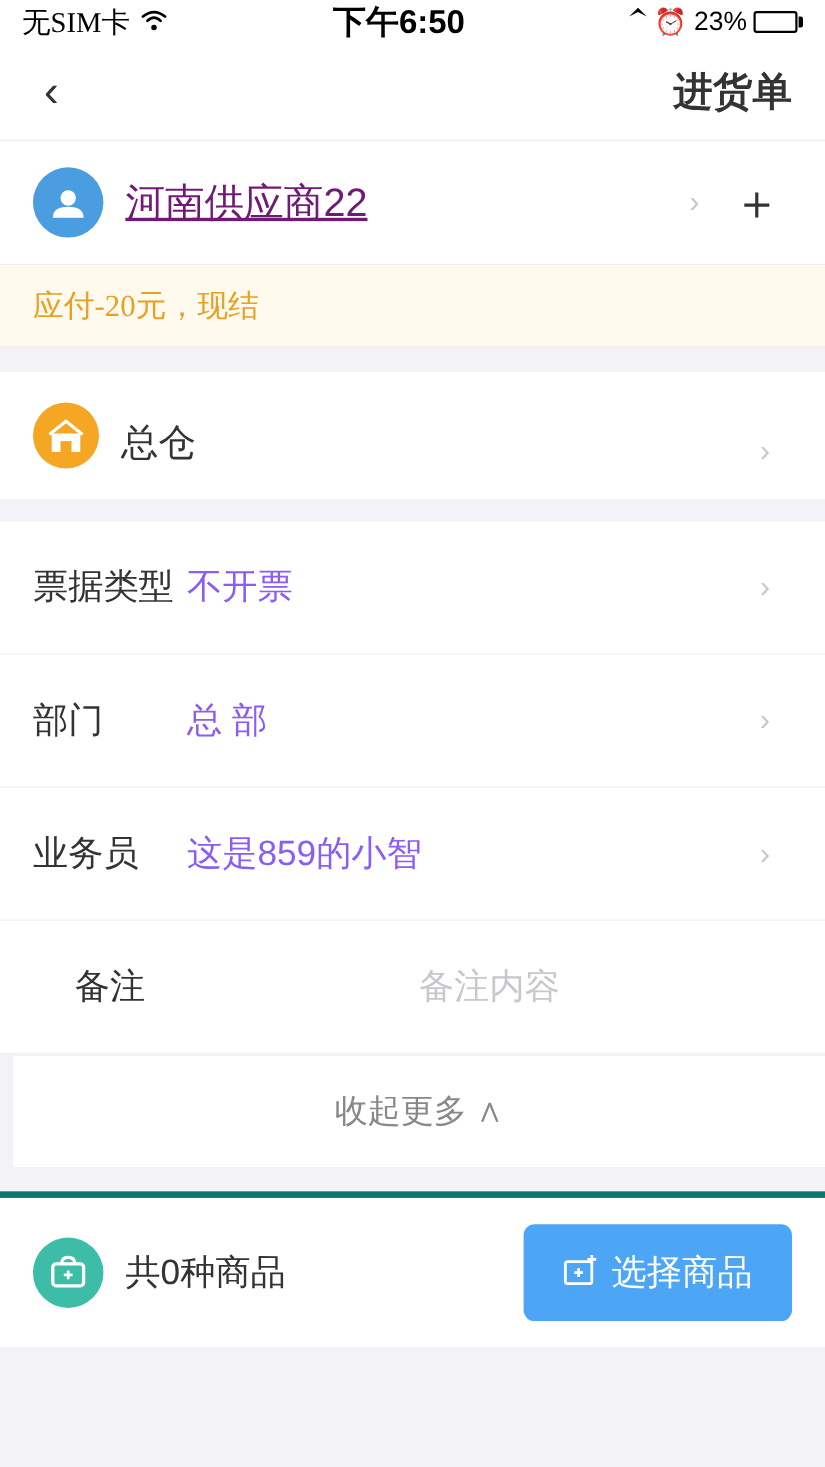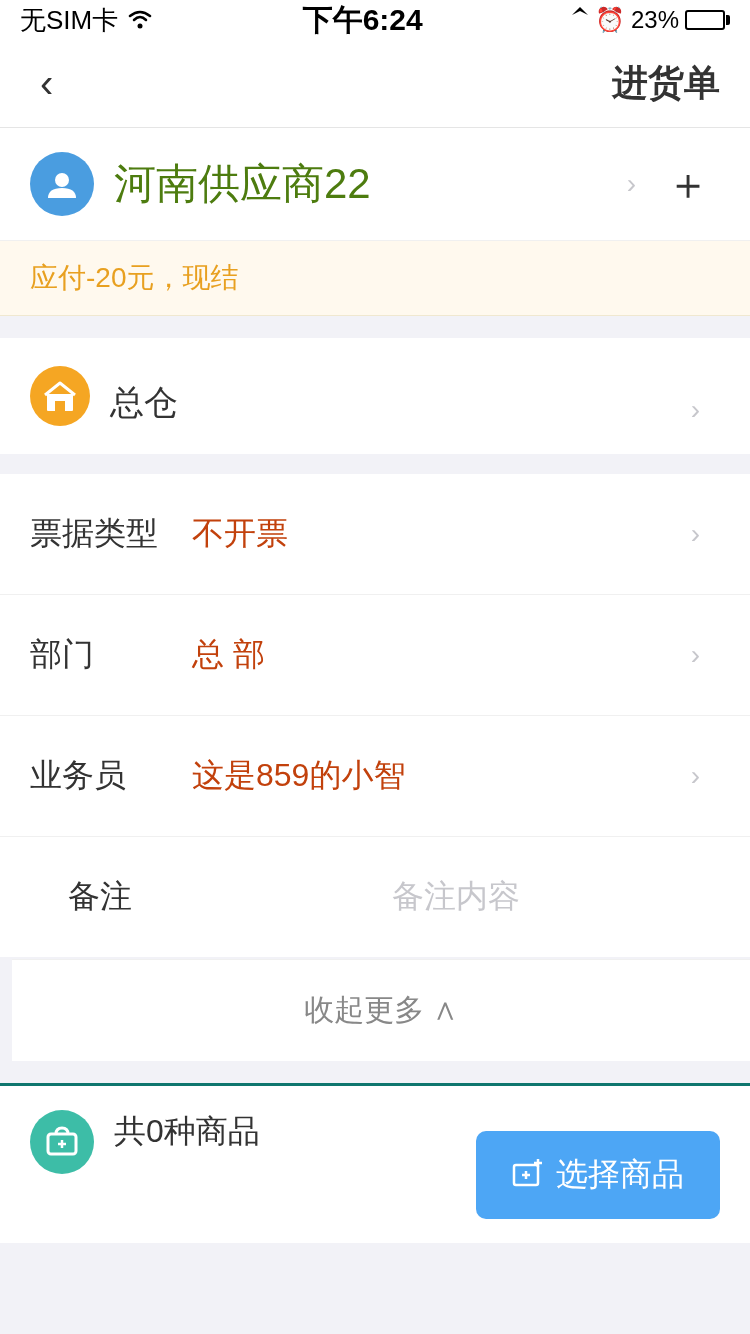--- a/index.html
+++ b/index.html
@@ -18,21 +18,21 @@
       height: 40px;
       background: #fff;
       display: flex;
       align-items: center;
       justify-content: space-between;
       padding: 0 20px;
       font-size: 26px;
       font-weight: 500;
       color: #000;
     }
-    .status-left { display: flex; align-items: center; gap: 8px; }
+    .status-left { display: flex; align-items: center; gap: 8px; font-family: Liberation Serif, serif; }
     .status-center { font-size: 30px; font-weight: 600; }
     .status-right { display: flex; align-items: center; gap: 6px; font-size: 24px; }
 
     
     .nav-bar {
       height: 88px;
       background: #fff;
       display: flex;
       align-items: center;
       justify-content: space-between;
@@ -82,42 +82,44 @@
       background: #4a9de0;
       display: flex;
       align-items: center;
       justify-content: center;
       margin-right: 20px;
       flex-shrink: 0;
     }
     .supplier-avatar svg { width: 36px; height: 36px; }
     .supplier-name {
       flex: 1;
-      font-size: 42px;
-      color: #4d7c0f;
+      font-size: 36px;
+      color: #701a75;
+      text-decoration: underline;
     }
     .chevron {
       color: #c7c7cc;
       font-size: 28px;
       margin-right: 20px;
     }
     .add-btn {
       font-size: 44px;
       color: #333;
       cursor: pointer;
       padding: 0 10px;
     }
 
     
     .notice-banner {
       background: #fff9ee;
       padding: 18px 30px;
       font-size: 28px;
       color: #e8a020;
       border-bottom: 1px solid #f0e8d0;
+      font-family: Liberation Serif, serif;
     }
 
     
     .spacer {
       height: 20px;
       background: #f2f2f7;
     }
 
     
     .warehouse-row {
@@ -147,36 +149,35 @@
     .form-section {
       background: #fff;
       margin-bottom: 2px;
     }
     .form-row {
       display: flex;
       align-items: center;
       padding: 38px 30px;
       border-bottom: 1px solid #f0f0f0;
       min-height: 100px;
-      gap: 22px;
     }
     .form-row:last-child {
       border-bottom: none;
       text-align: center;
     }
     .form-label {
       font-size: 32px;
       color: #333;
       width: 140px;
       flex-shrink: 0;
     }
     .form-value {
       flex: 1;
       font-size: 32px;
-      color: #c2410c;
+      color: #8b5cf6;
     }
     .form-value.placeholder {
       color: #c7c7cc;
     }
 
     
     .collapse-row {
       background: #fff;
       text-align: center;
       padding: 30px;
@@ -185,24 +186,24 @@
       cursor: pointer;
       border-top: 1px solid #f0f0f0;
       margin-top: 2px;
       margin-left: 12px;
     }
 
     
     .bottom-bar {
       background: #fff;
       display: flex;
-      align-items: flex-start;
+      align-items: center;
       padding: 24px 30px;
       margin-top: 2px;
-      border-top: 3px solid #0f766e;
+      border-top: 6px solid #0f766e;
     }
     .product-icon {
       width: 64px;
       height: 64px;
       border-radius: 50%;
       background: #3dbda7;
       display: flex;
       align-items: center;
       justify-content: center;
       margin-right: 20px;
@@ -217,21 +218,20 @@
       background: #4da6f5;
       color: #fff;
       border: none;
       border-radius: 10px;
       padding: 22px 36px;
       font-size: 32px;
       cursor: pointer;
       display: flex;
       align-items: center;
       gap: 12px;
-      margin-top: 21px;
     }
 
     
     .page-bg {
       flex: 1;
       background: #f2f2f7;
       min-height: 300px;
     }
 
     
@@ -270,21 +270,21 @@
     <span>无SIM卡</span>
     <span>
       <svg width="28" height="22" viewBox="0 0 28 22">
         <path d="M14 18 Q14 18 14 18" fill="#000"></path>
         <path d="M8 13 Q14 7 20 13" fill="none" stroke="#000" stroke-width="2.5" stroke-linecap="round"></path>
         <path d="M4 9 Q14 1 24 9" fill="none" stroke="#000" stroke-width="2.5" stroke-linecap="round"></path>
         <circle cx="14" cy="19" r="2.5" fill="#000"></circle>
       </svg>
     </span>
   </div>
-  <div class="status-center">下午6:24</div>
+  <div class="status-center">下午6:50</div>
   <div class="status-right">
     <span>
       <svg width="18" height="22" viewBox="0 0 18 22" fill="#000">
         <path d="M9 1 L17 9 L9 5 L1 9 Z"></path>
       </svg>
     </span>
     <span>⏰</span>
     <span>23%</span>
     <span class="battery">
       <span class="battery-body"><span class="battery-fill"></span></span>

